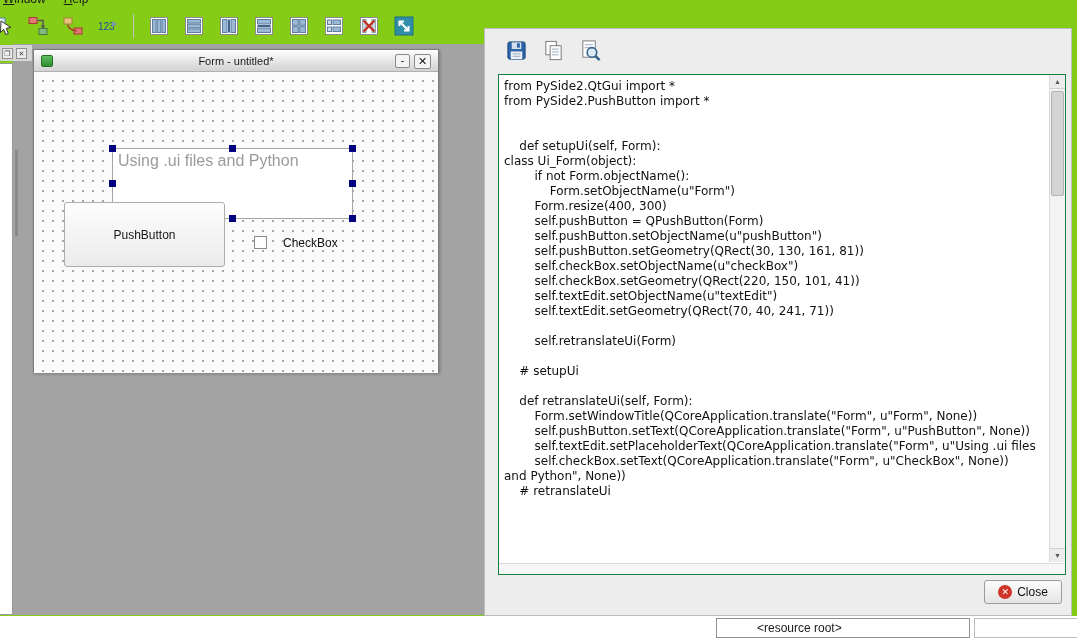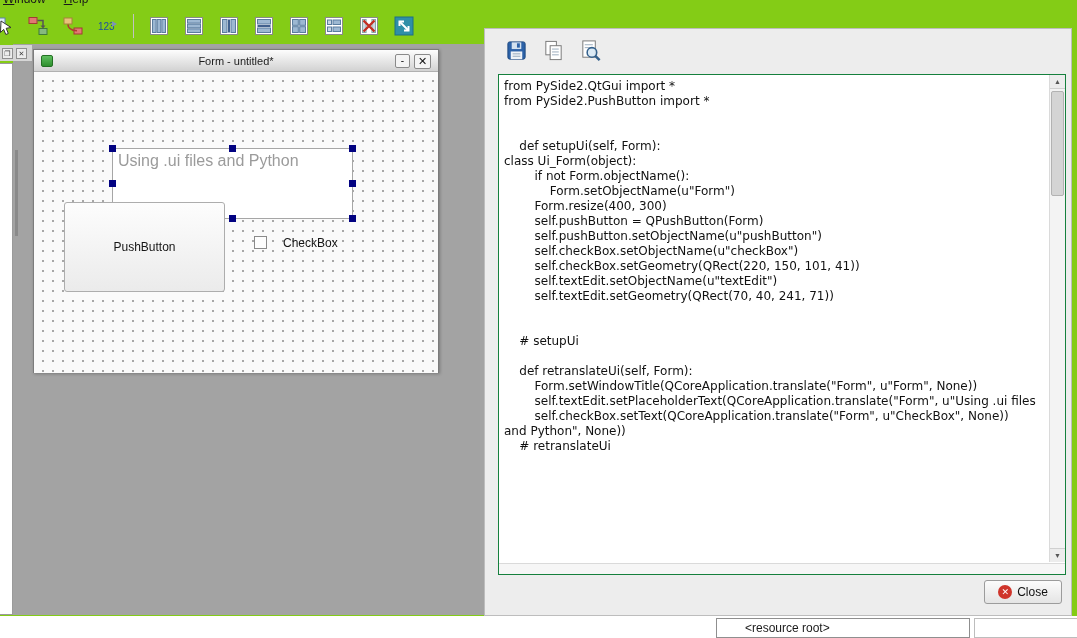--- a/index.html
+++ b/index.html
@@ -39,21 +39,21 @@
   .fw-body { position:relative; width:100%; height:301px; background-color:#fafafa;
              background-image:radial-gradient(circle,#a8a8a8 0.9px,transparent 1.1px);
              background-size:10px 10px; background-position:4px 4px; }
 
   .w-textedit { position:absolute; left:78px; top:40px; width:241px; height:71px; background:#fff; border:1px solid #a6a6a6; padding:3px 5px; font-size:16px; color:#9b9b9b;margin-top:36px; }
   .sel-handle { position:absolute; width:7px; height:7px; background:#020281; }
   .sh-tl { left:-4px; top:-4px; } .sh-tm { left:calc(50% - 3.5px); top:-4px; } .sh-tr { right:-4px; top:-4px; }
   .sh-ml { left:-4px; top:calc(50% - 3.5px); } .sh-mr { right:-4px; top:calc(50% - 3.5px); }
   .sh-bl { left:-4px; bottom:-4px; } .sh-bm { left:calc(50% - 3.5px); bottom:-4px; } .sh-br { right:-4px; bottom:-4px; }
 
-  .w-pushbutton { position:absolute; left:30px; top:130px; width:161px; height:90px; background:linear-gradient(#fdfdfd,#ebebeb); border:1px solid #adadad; border-radius:3px; display:flex; align-items:center; justify-content:center; font-size:12px; color:#161616; }
+  .w-pushbutton { position:absolute; left:30px; top:130px; width:161px; height:65px; background:linear-gradient(#fdfdfd,#ebebeb); border:1px solid #adadad; border-radius:3px; display:flex; align-items:center; justify-content:center; font-size:12px; color:#161616; }
   .w-checkbox { position:absolute; left:220px; top:150px; width:101px; height:41px; display:flex; align-items:center; gap:16px; font-size:12px; color:#161616; }
   .cb-ind { width:13px; height:13px; background:#fdfdfd; border:1px solid #8a8a8a; flex:0 0 auto; }
 
   
   .dialog { position:absolute; left:484px; top:28px; width:588px; height:588px; background:#ededed; border:1px solid #bdbdbd; }
   .dlg-toolbar { position:absolute; left:18px; top:8px; display:flex; gap:11px; }
   .dlg-tool { width:26px; height:26px; display:flex; align-items:center; justify-content:center; border-radius:3px; }
   .dlg-tool svg { width:23px; height:23px; }
 
   .code-wrap { position:absolute; left:13px; top:45px; width:568px; height:501px; background:#fff; border:1px solid #15803d; }
@@ -66,21 +66,21 @@
   .sb-up { top:0; border-bottom:1px solid #d0d0d0; }
   .sb-down { bottom:0; border-top:1px solid #d0d0d0; }
   .sb-thumb { position:absolute; left:1px; top:16px; width:13px; height:105px; background:#d4d4d4; border:1px solid #b2b2b2; border-radius:2px; }
   .hscroll { position:absolute; left:0; right:0; bottom:0; height:11px; background:#f6f6f6; border-top:1px solid #dadada; }
 
   .close-btn { position:absolute; right:9px; bottom:11px; width:78px; height:24px; background:linear-gradient(#fcfcfc,#e4e4e4); border:1px solid #9c9c9c; border-radius:3px; display:flex; align-items:center; justify-content:center; gap:5px; font-size:12px; color:#111; }
   .close-ico { width:14px; height:14px; border-radius:50%; background:#cf352b; color:#fff; font-size:9px; font-weight:bold; line-height:14px; text-align:center; }
 
   
   .bottom-strip { position:absolute; left:0; top:616px; width:1077px; height:22px; background:#ffffff; }
-  .resource-panel { position:absolute; left:716px; top:618px; width:254px; height:20px; background:#fff; border:1px solid #8f8f8f; font-size:12px; color:#1a1a1a; line-height:18px; padding-left:28px; }
+  .resource-panel { position:absolute; left:716px; top:618px; width:254px; height:20px; background:#fff; border:1px solid #8f8f8f; font-size:12px; color:#1a1a1a; line-height:18px; padding-left:40px; }
   .right-frag { position:absolute; left:974px; top:618px; width:103px; height:20px; background:#fff; border:1px solid #bdbdbd; border-right:none; }
 </style>
 </head>
 <body>
 
 <div id="screen">
 
   <div class="menubar">
     <div class="menubar-inner">
         <span class="menu-item">Window</span>
@@ -259,30 +259,33 @@
           <div class="code-line">from PySide2.PushButton import *</div>
           <div class="code-line"></div>
           <div class="code-line"></div>
           <div class="code-line">    def setupUi(self, Form):</div>
           <div class="code-line">class Ui_Form(object):</div>
           <div class="code-line">        if not Form.objectName():</div>
           <div class="code-line">            Form.setObjectName(u"Form")</div>
           <div class="code-line">        Form.resize(400, 300)</div>
           <div class="code-line">        self.pushButton = QPushButton(Form)</div>
           <div class="code-line">        self.pushButton.setObjectName(u"pushButton")</div>
+          <div class="code-line">        self.pushButton.setGeometry(QRect(30, 130, 161, 81))</div>
           <div class="code-line">        self.checkBox.setObjectName(u"checkBox")</div>
           <div class="code-line">        self.checkBox.setGeometry(QRect(220, 150, 101, 41))</div>
           <div class="code-line">        self.textEdit.setObjectName(u"textEdit")</div>
           <div class="code-line">        self.textEdit.setGeometry(QRect(70, 40, 241, 71))</div>
           <div class="code-line"></div>
+          <div class="code-line">        self.retranslateUi(Form)</div>
           <div class="code-line"></div>
           <div class="code-line">    # setupUi</div>
           <div class="code-line"></div>
           <div class="code-line">    def retranslateUi(self, Form):</div>
           <div class="code-line">        Form.setWindowTitle(QCoreApplication.translate("Form", u"Form", None))</div>
+          <div class="code-line">        self.pushButton.setText(QCoreApplication.translate("Form", u"PushButton", None))</div>
           <div class="code-line">        self.textEdit.setPlaceholderText(QCoreApplication.translate("Form", u"Using .ui files</div>
           <div class="code-line">        self.checkBox.setText(QCoreApplication.translate("Form", u"CheckBox", None))</div>
           <div class="code-line">and Python", None))</div>
           <div class="code-line">    # retranslateUi</div>
         </div>
       <div class="vscroll">
         <div class="sb-btn sb-up">▲</div>
         <div class="sb-thumb"></div>
         <div class="sb-btn sb-down">▼</div>
       </div>

